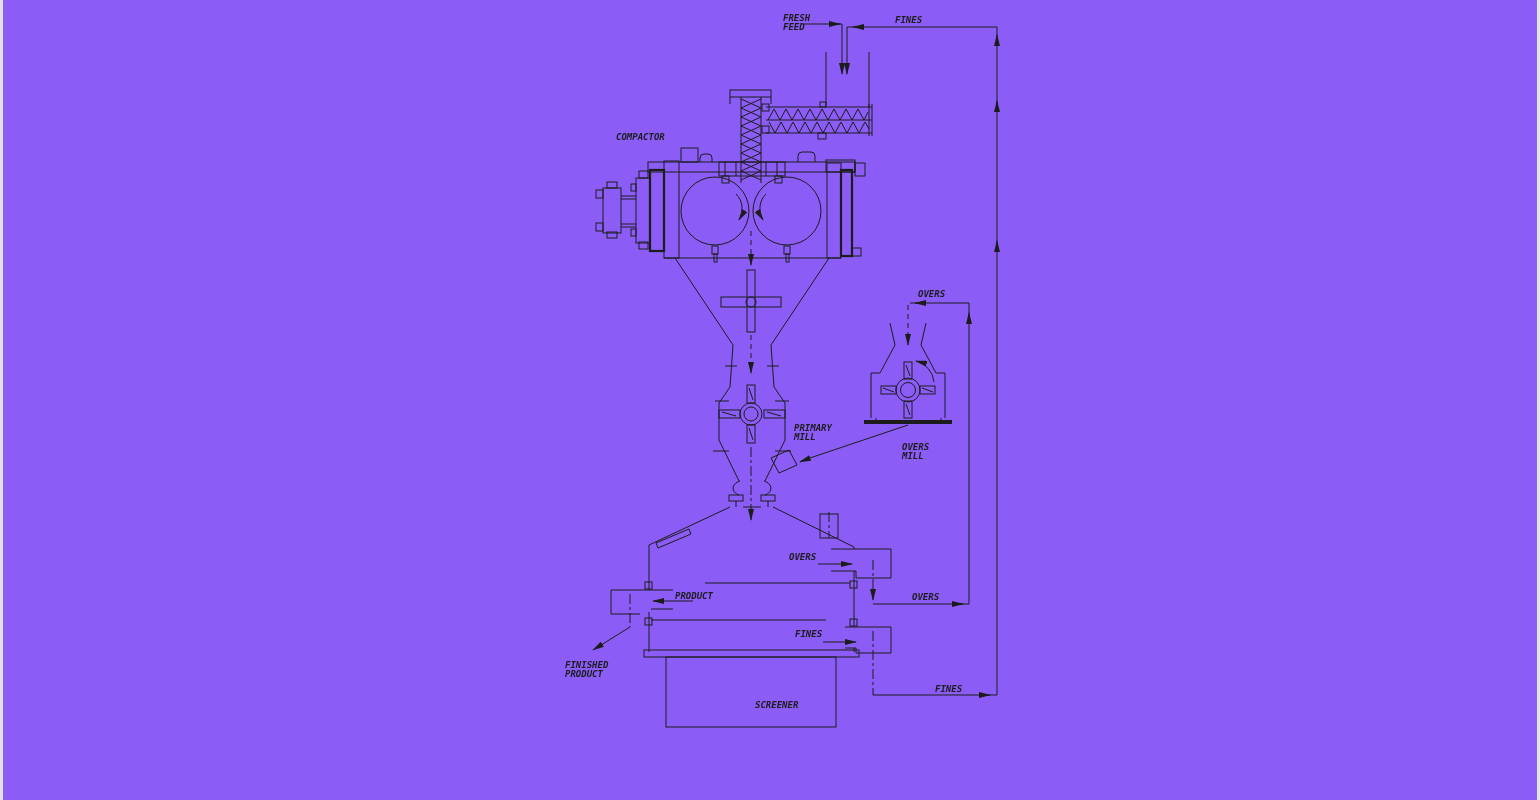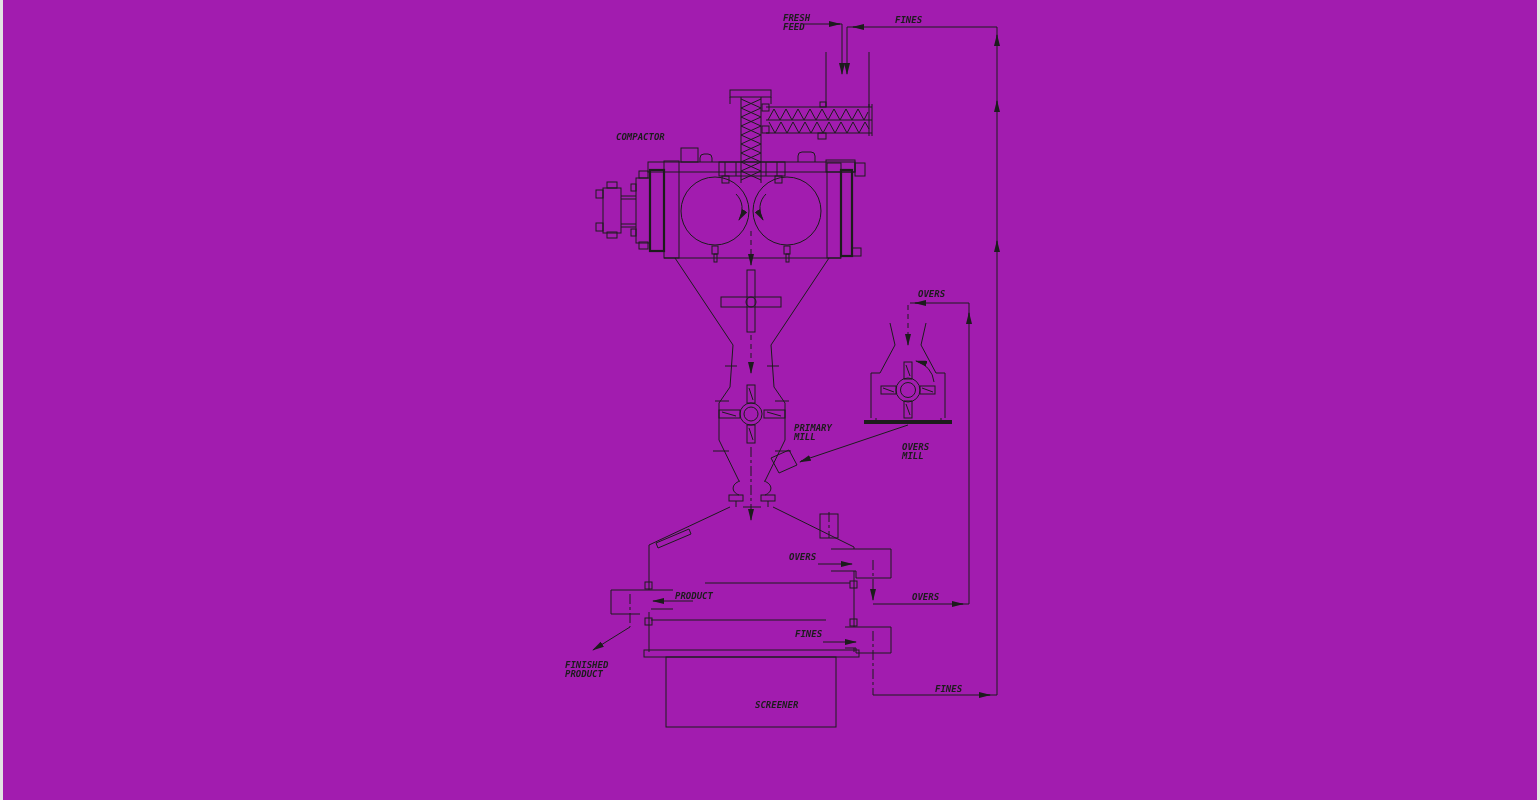--- a/index.html
+++ b/index.html
@@ -1,17 +1,17 @@
 <!DOCTYPE html>
 <html><head>
 <meta charset="utf-8">
 <style>
   html,body{margin:0;padding:0;background:#fff;}
   .stage{
-    position:relative;width:1540px;height:800px;background:#a21caf;
+    position:relative;width:1540px;height:800px;background:#8b5cf6;
     border-left:3px solid #e3e3e3;border-right:3px solid #e3e3e3;box-sizing:border-box;
     overflow:hidden;
   }
   svg{position:absolute;left:0;top:0;}
   .ln{stroke:#1c1c1c;fill:none;stroke-width:1;}
   .thk{stroke-width:2.2;}
   .cl{stroke-dasharray:10 3 3 3;}
   .dash{stroke-dasharray:5 4;}
   .solidfill{fill:#1c1c1c;stroke:none;}
   text{

